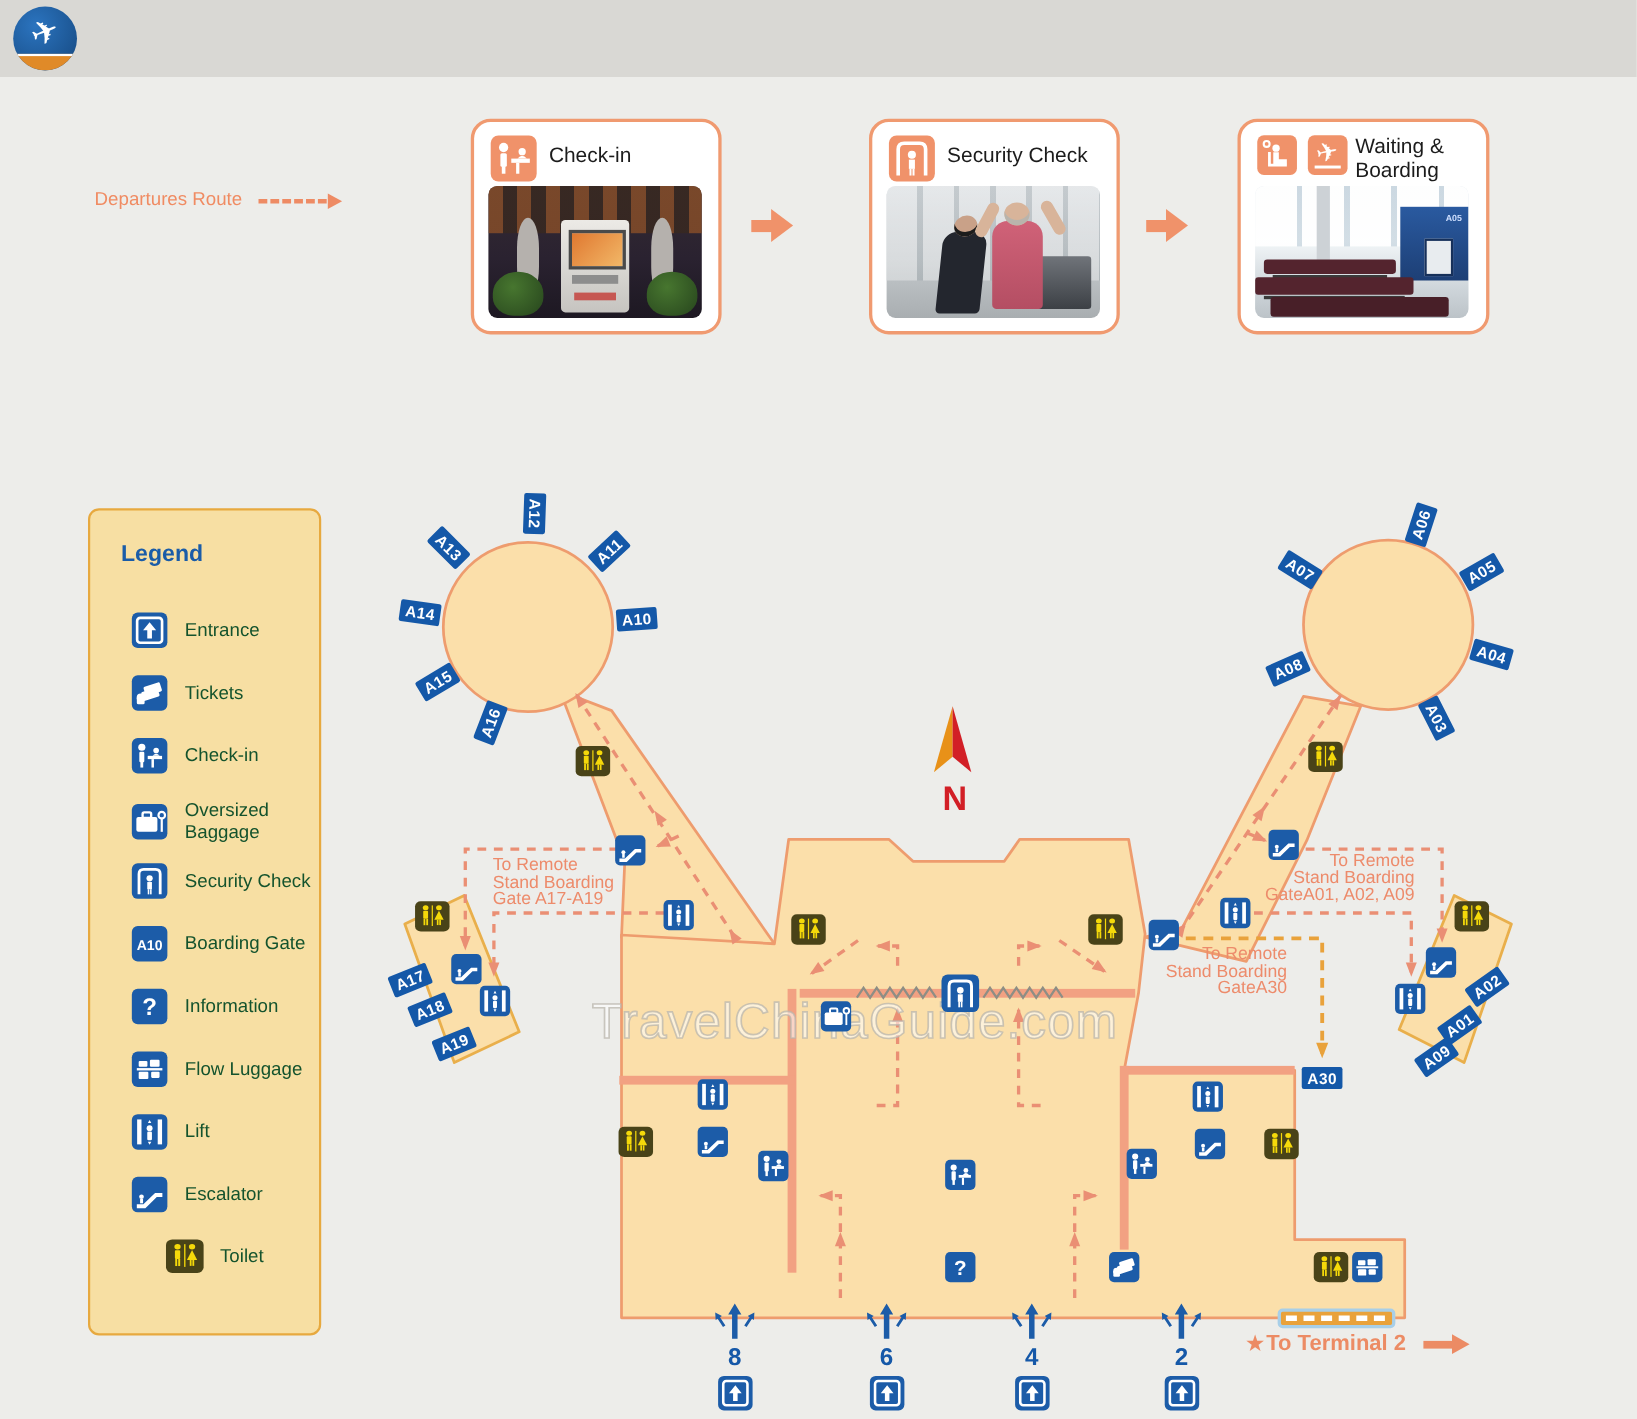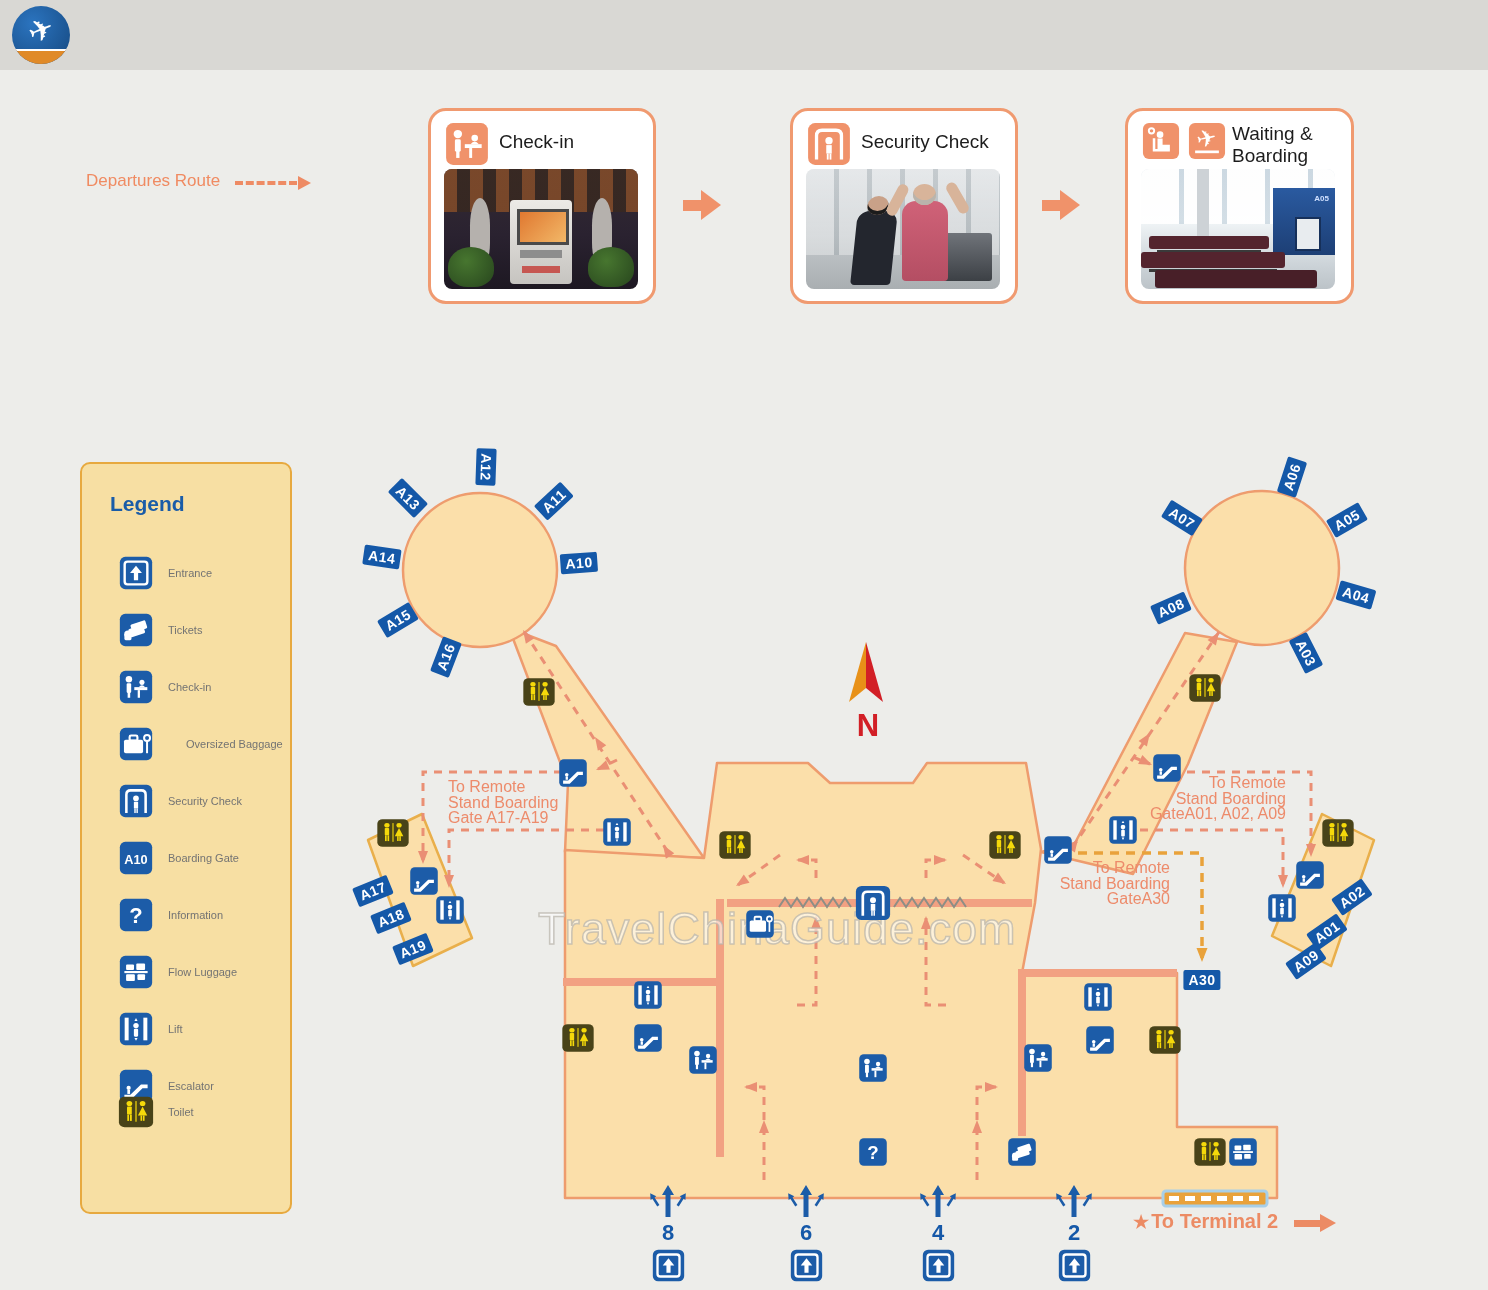--- a/index.html
+++ b/index.html
@@ -82,21 +82,21 @@
   .p3-r1{left:8px;right:66px;top:56%;height:13px;}
   .p3-r2{left:0;right:50px;top:69%;height:16px;}
   .p3-r3{left:14px;right:18px;top:84%;height:18px;background:#481f28;}
 
   
   #legend{position:absolute;left:80px;top:462px;width:208px;height:748px;background:#F7DFA3;
       border:2px solid #E7A93F;border-radius:10px;}
   #legend .ltitle{position:absolute;left:28px;top:28px;font-size:21px;font-weight:bold;color:#1A5CA8;}
   .legend-row{position:absolute;left:36px;display:flex;align-items:center;}
   .legend-row .li-icon{width:36px;display:flex;justify-content:center;}
-  .legend-row .li-label{margin-left:14px;font-size:11px;color:#737373;width:116px;line-height:20px;}
+  .legend-row .li-label{margin-left:14px;font-size:17px;color:#14532d;width:116px;line-height:20px;}
 
   
   .rnote{position:absolute;font-size:16px;line-height:15.5px;color:#ED8B6B;}
   #rnote-left{left:448px;top:779px;text-align:left;}
   #rnote-right{right:202px;top:775px;text-align:right;}
   #rnote-a30{right:318px;top:860px;text-align:right;}
   #watermark{position:absolute;left:538px;top:903px;width:424px;text-align:center;
       font-size:45px;letter-spacing:1px;color:rgba(255,255,255,0.55);
       -webkit-text-stroke:1.5px rgba(185,182,172,0.75);}
   #compass-n{position:absolute;left:848px;top:708px;width:40px;text-align:center;
@@ -253,21 +253,21 @@
       <rect x="6.1" y="15.8" width="1.8" height="3.8"></rect>
               <rect x="10.8" y="12.1" width="9.2" height="2.1"></rect>
       <rect x="13.2" y="14.2" width="1.6" height="5.4"></rect>
               <circle cx="16.2" cy="8.7" r="1.8"></circle>
       <path d="M13.9 12.1 q2.3,-2.8 4.6,0 Z"></path>
             </g>
           </svg>
         </span>
         <span class="li-label">Check-in</span>
       </div>
-      <div class="legend-row" style="top: 263px; gap: 18px;">
+      <div class="legend-row" style="top: 263px;">
         <span class="li-icon">
           <svg width="34" height="34" viewBox="0 0 24 24" preserveAspectRatio="none">
     <rect x="0.6" y="0.6" width="22.8" height="22.8" rx="3.8" fill="#1C5CA8"></rect>
             <g fill="#fff">
               <rect x="3.5" y="9" width="13.5" height="9.5" rx="1.3"></rect>
       <rect x="7.5" y="6" width="5.5" height="3.6" rx="1" fill="none" stroke="#fff" stroke-width="1.5"></rect>
       <circle cx="19.8" cy="7.8" r="2.1" fill="none" stroke="#fff" stroke-width="1.4"></circle>
               <rect x="19.1" y="10" width="1.4" height="8.5"></rect>
             </g>
           </svg>
@@ -342,21 +342,21 @@
     <rect x="0.6" y="0.6" width="22.8" height="22.8" rx="3.8" fill="#1C5CA8"></rect>
             <g fill="#fff">
               <path d="M3.8 18.2 h4.2 L15.5 11 h4.7 v2.6 h-3.6 L9.3 20.8 H3.8 Z"></path>
       <circle cx="6.8" cy="13.4" r="1.5"></circle>
               <rect x="5.9" y="14.8" width="1.9" height="2.8"></rect>
             </g>
           </svg>
         </span>
         <span class="li-label">Escalator</span>
       </div>
-      <div class="legend-row" style="top: 632px;">
+      <div class="legend-row" style="top: 662px; margin-left: 32px;">
         <span class="li-icon">
           <svg width="37" height="32" viewBox="0 0 24 24" preserveAspectRatio="none">
     <rect x="0.6" y="0.6" width="22.8" height="22.8" rx="3.8" fill="#494318"></rect>
             <g fill="#F5D90A">
               <circle cx="7.6" cy="5.6" r="1.9"></circle>
               <rect x="6" y="7.9" width="3.2" height="6" rx="0.6"></rect>
       <rect x="6.2" y="13.9" width="1.2" height="4.8"></rect>
               <rect x="8" y="13.9" width="1.2" height="4.8"></rect>
       <rect x="11.6" y="3.8" width="0.8" height="15.5"></rect>
               <circle cx="16.4" cy="5.6" r="1.9"></circle>

